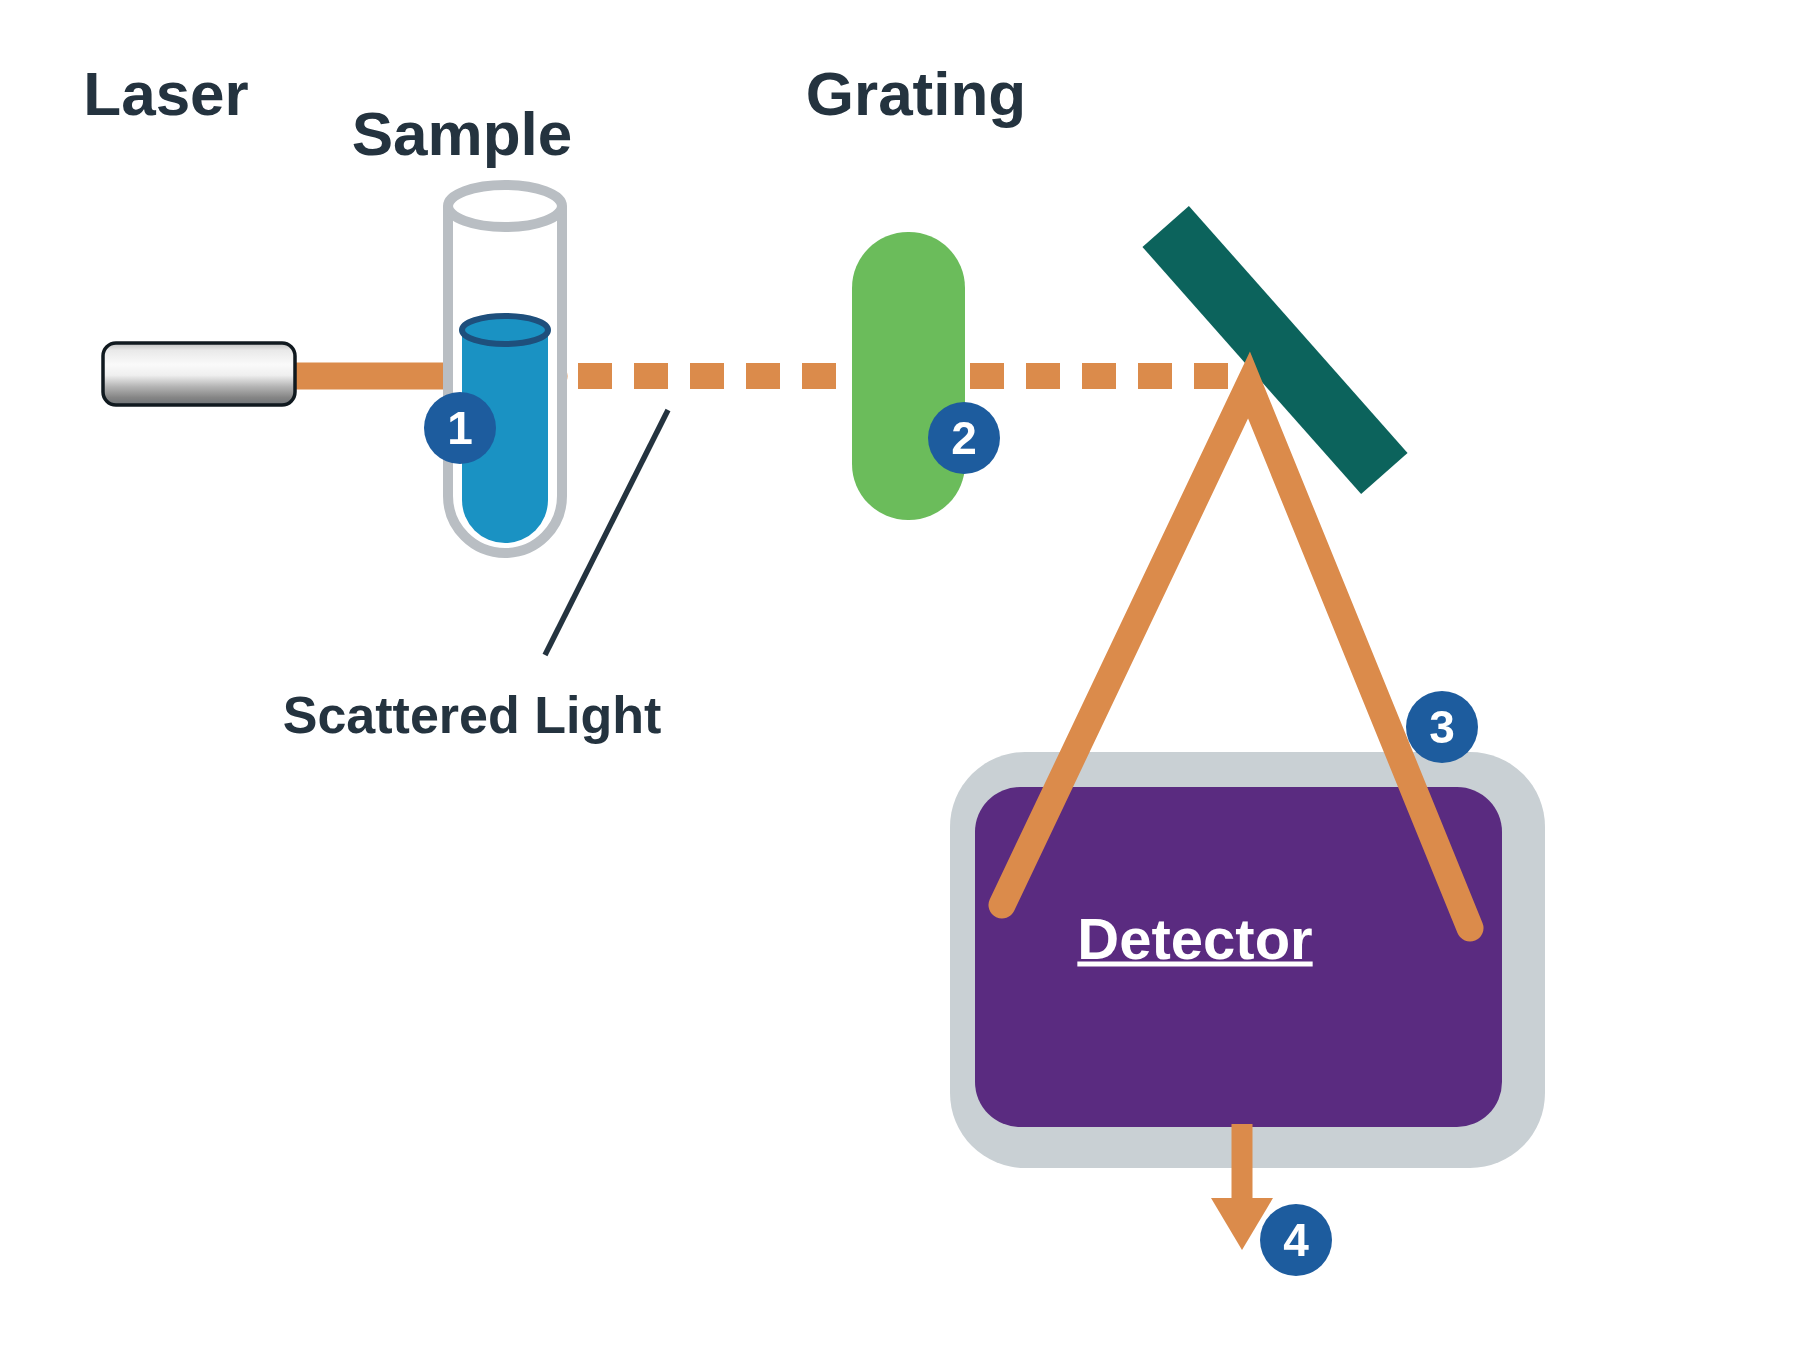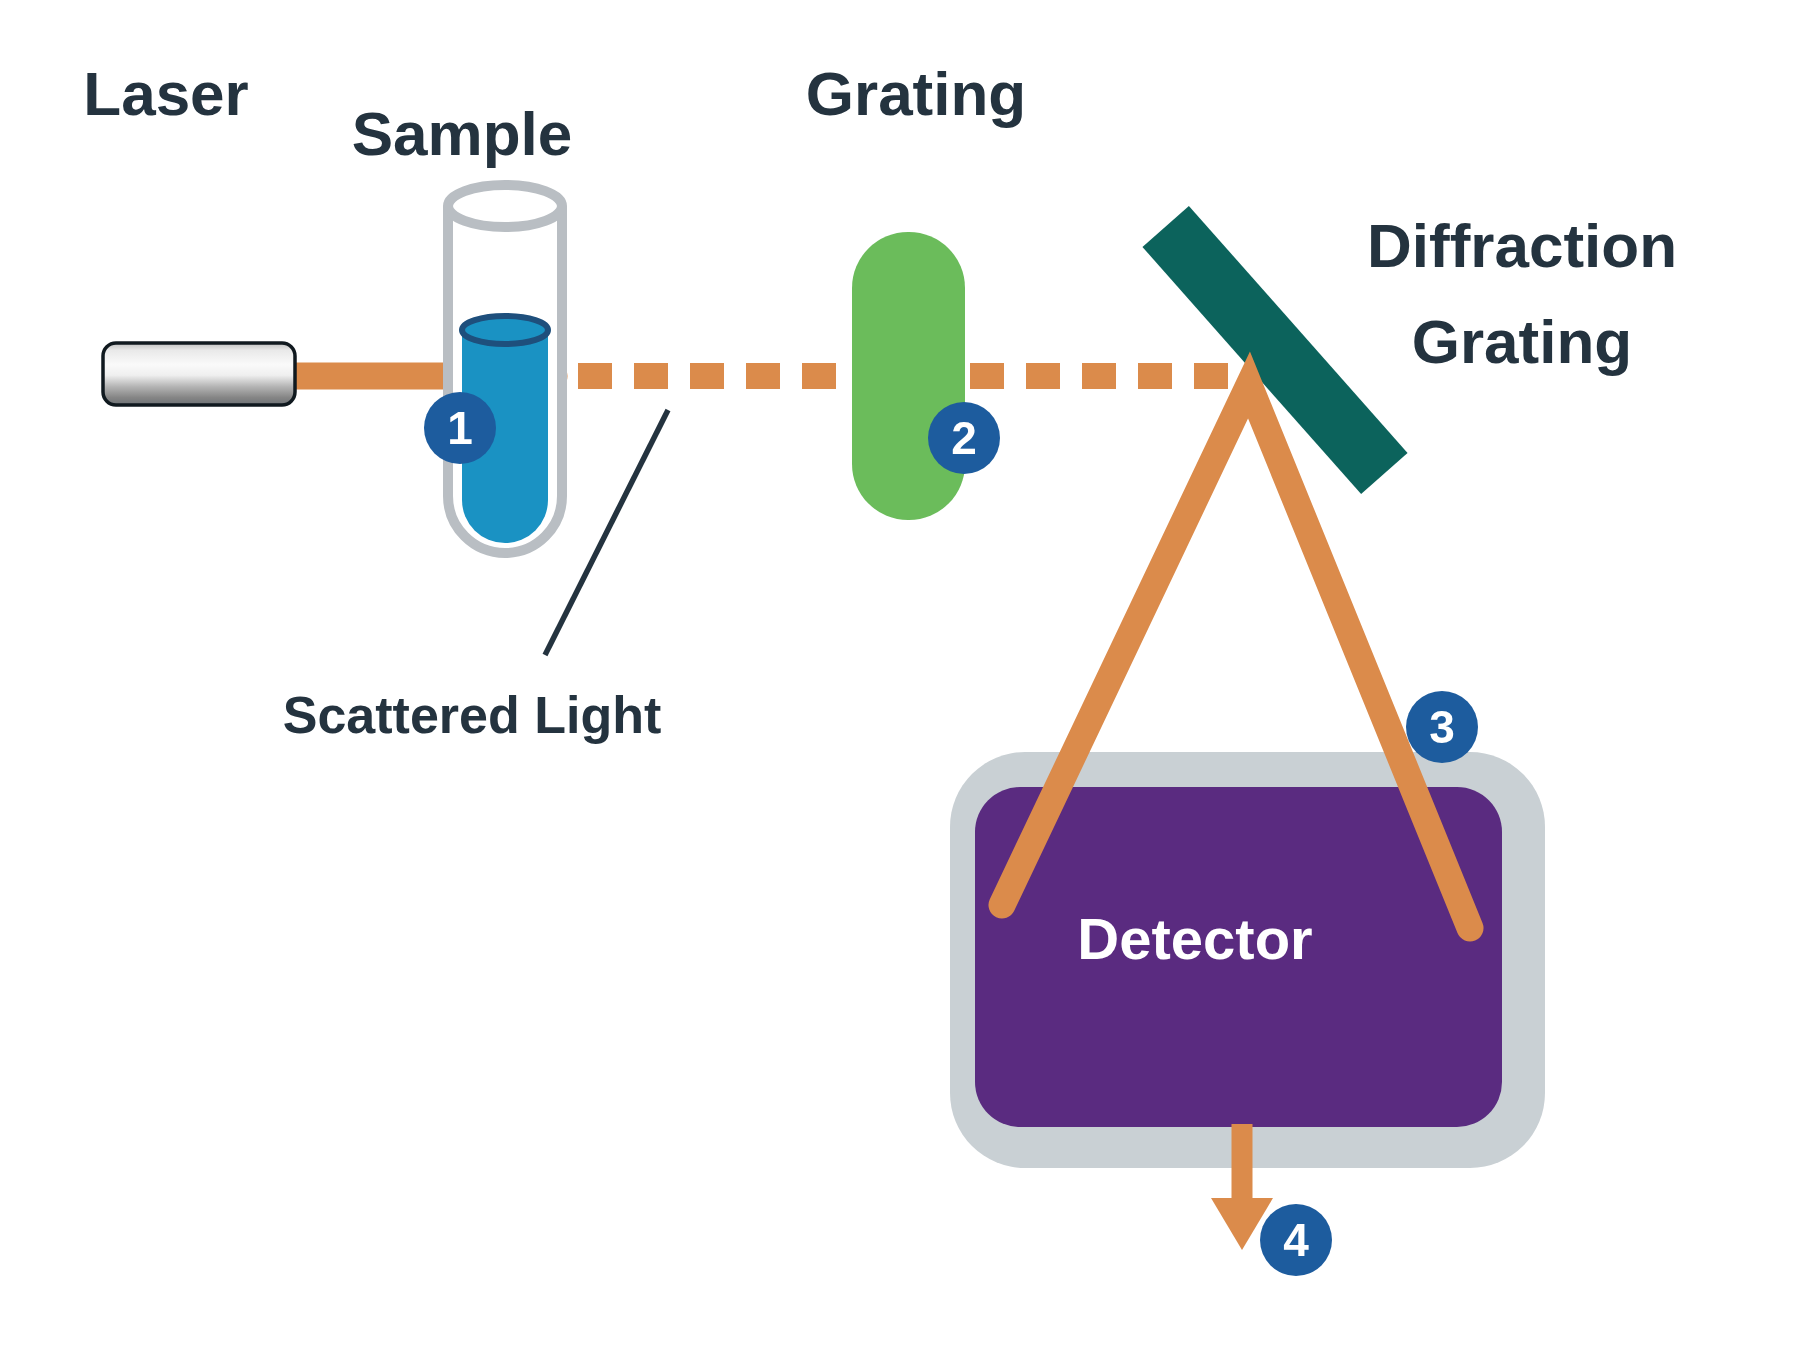--- a/index.html
+++ b/index.html
@@ -43,20 +43,21 @@
     text-align: center;
     line-height: 1.55;
   }
   .detector-label {
     position: absolute;
     color: #ffffff;
     font-size: 58px;
     font-weight: 600;
     white-space: nowrap;
     transform: translate(-50%, -50%);
+    text-decoration: underline;
   }
   .step-badge {
     position: absolute;
     width: 72px;
     height: 72px;
     margin-left: -36px;
     margin-top: -36px;
     border-radius: 50%;
     background: var(--step-circle-blue);
     color: #ffffff;
@@ -110,21 +111,20 @@
 
     <polyline class="beam-legs" points="1002,905 1249,385 1470,928"></polyline>
   </svg>
 
   <div class="diagram-label" style="left:166px; top:57px;">Laser</div>
 
   <div class="diagram-label" style="left:462px; top:57px;margin-top:40px;">Sample</div>
 
   <div class="diagram-label" style="left:916px; top:57px;">Grating</div>
 
-  <div class="diagram-label wrap" style="left:1522px; top:198px; width:430px;">Diffraction Grating</div>
 
   <div class="diagram-label" style="left:472px; top:684px; transform:translateX(-50%); font-size:52px;">Scattered Light</div>
 
   <div class="detector-label" style="left:1195px; top:938px;">Detector</div>
 
   <div class="step-badge" style="left:460px; top:428px;">
     <span>1</span>
   </div>
   <div class="step-badge" style="left:964px; top:438px;">
     <span>2</span>

